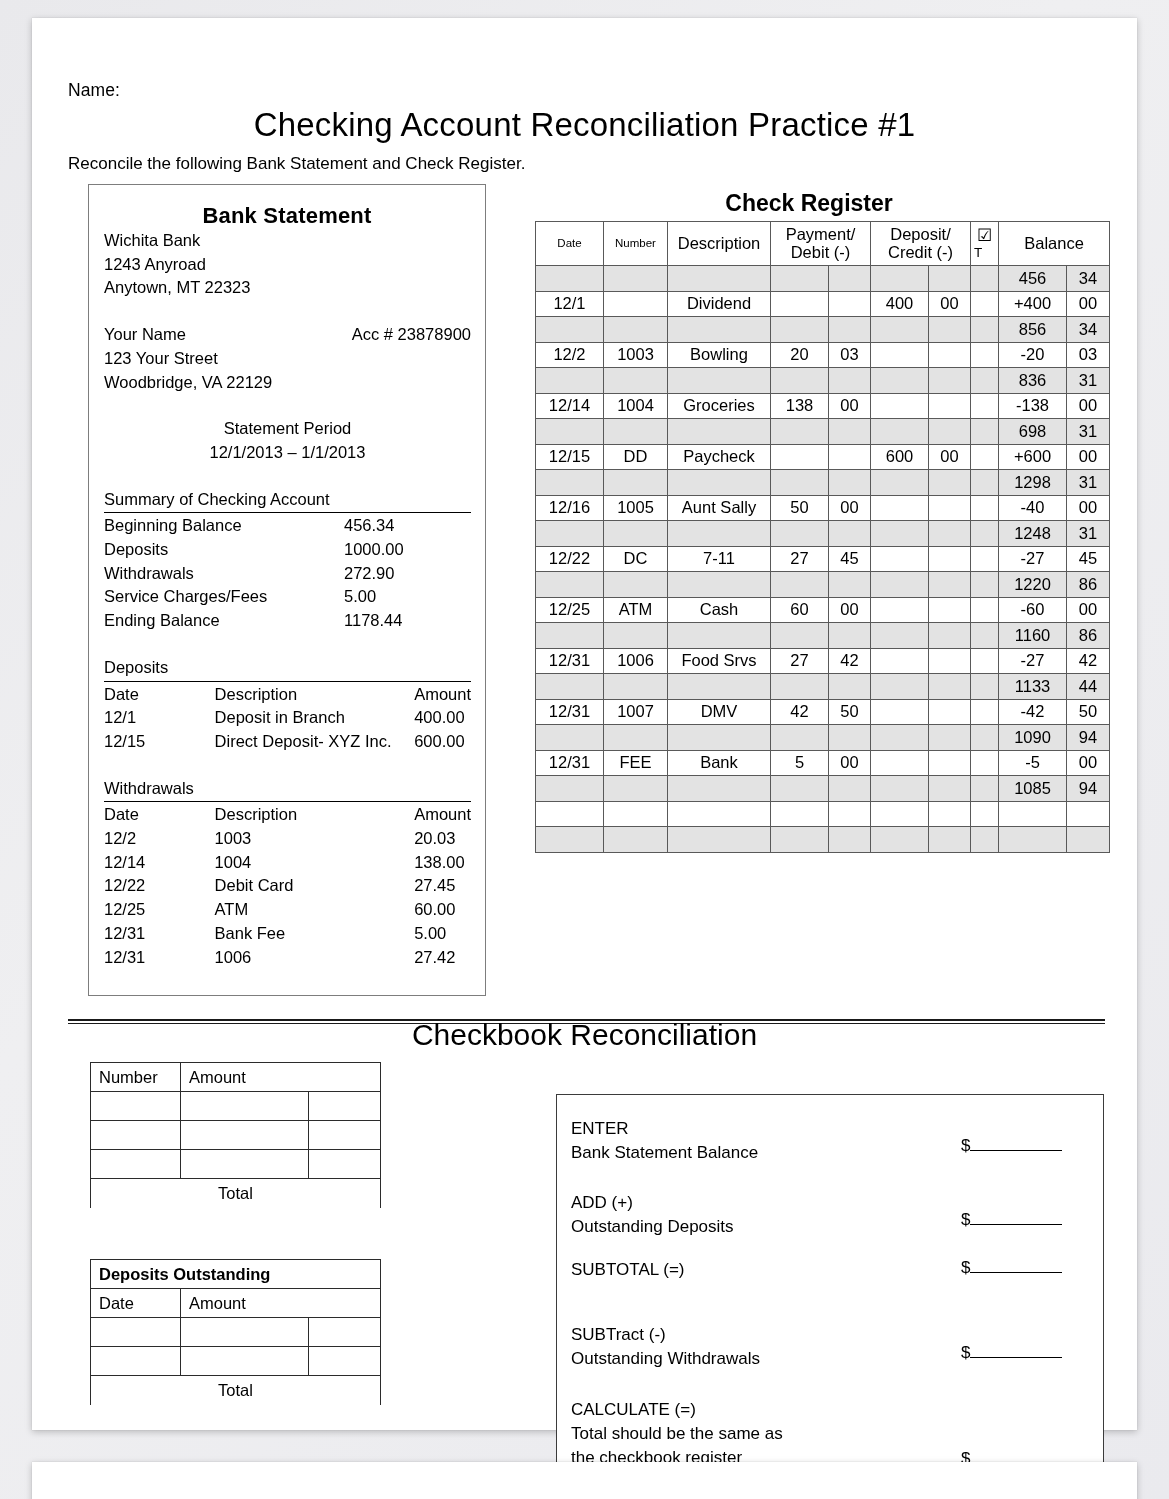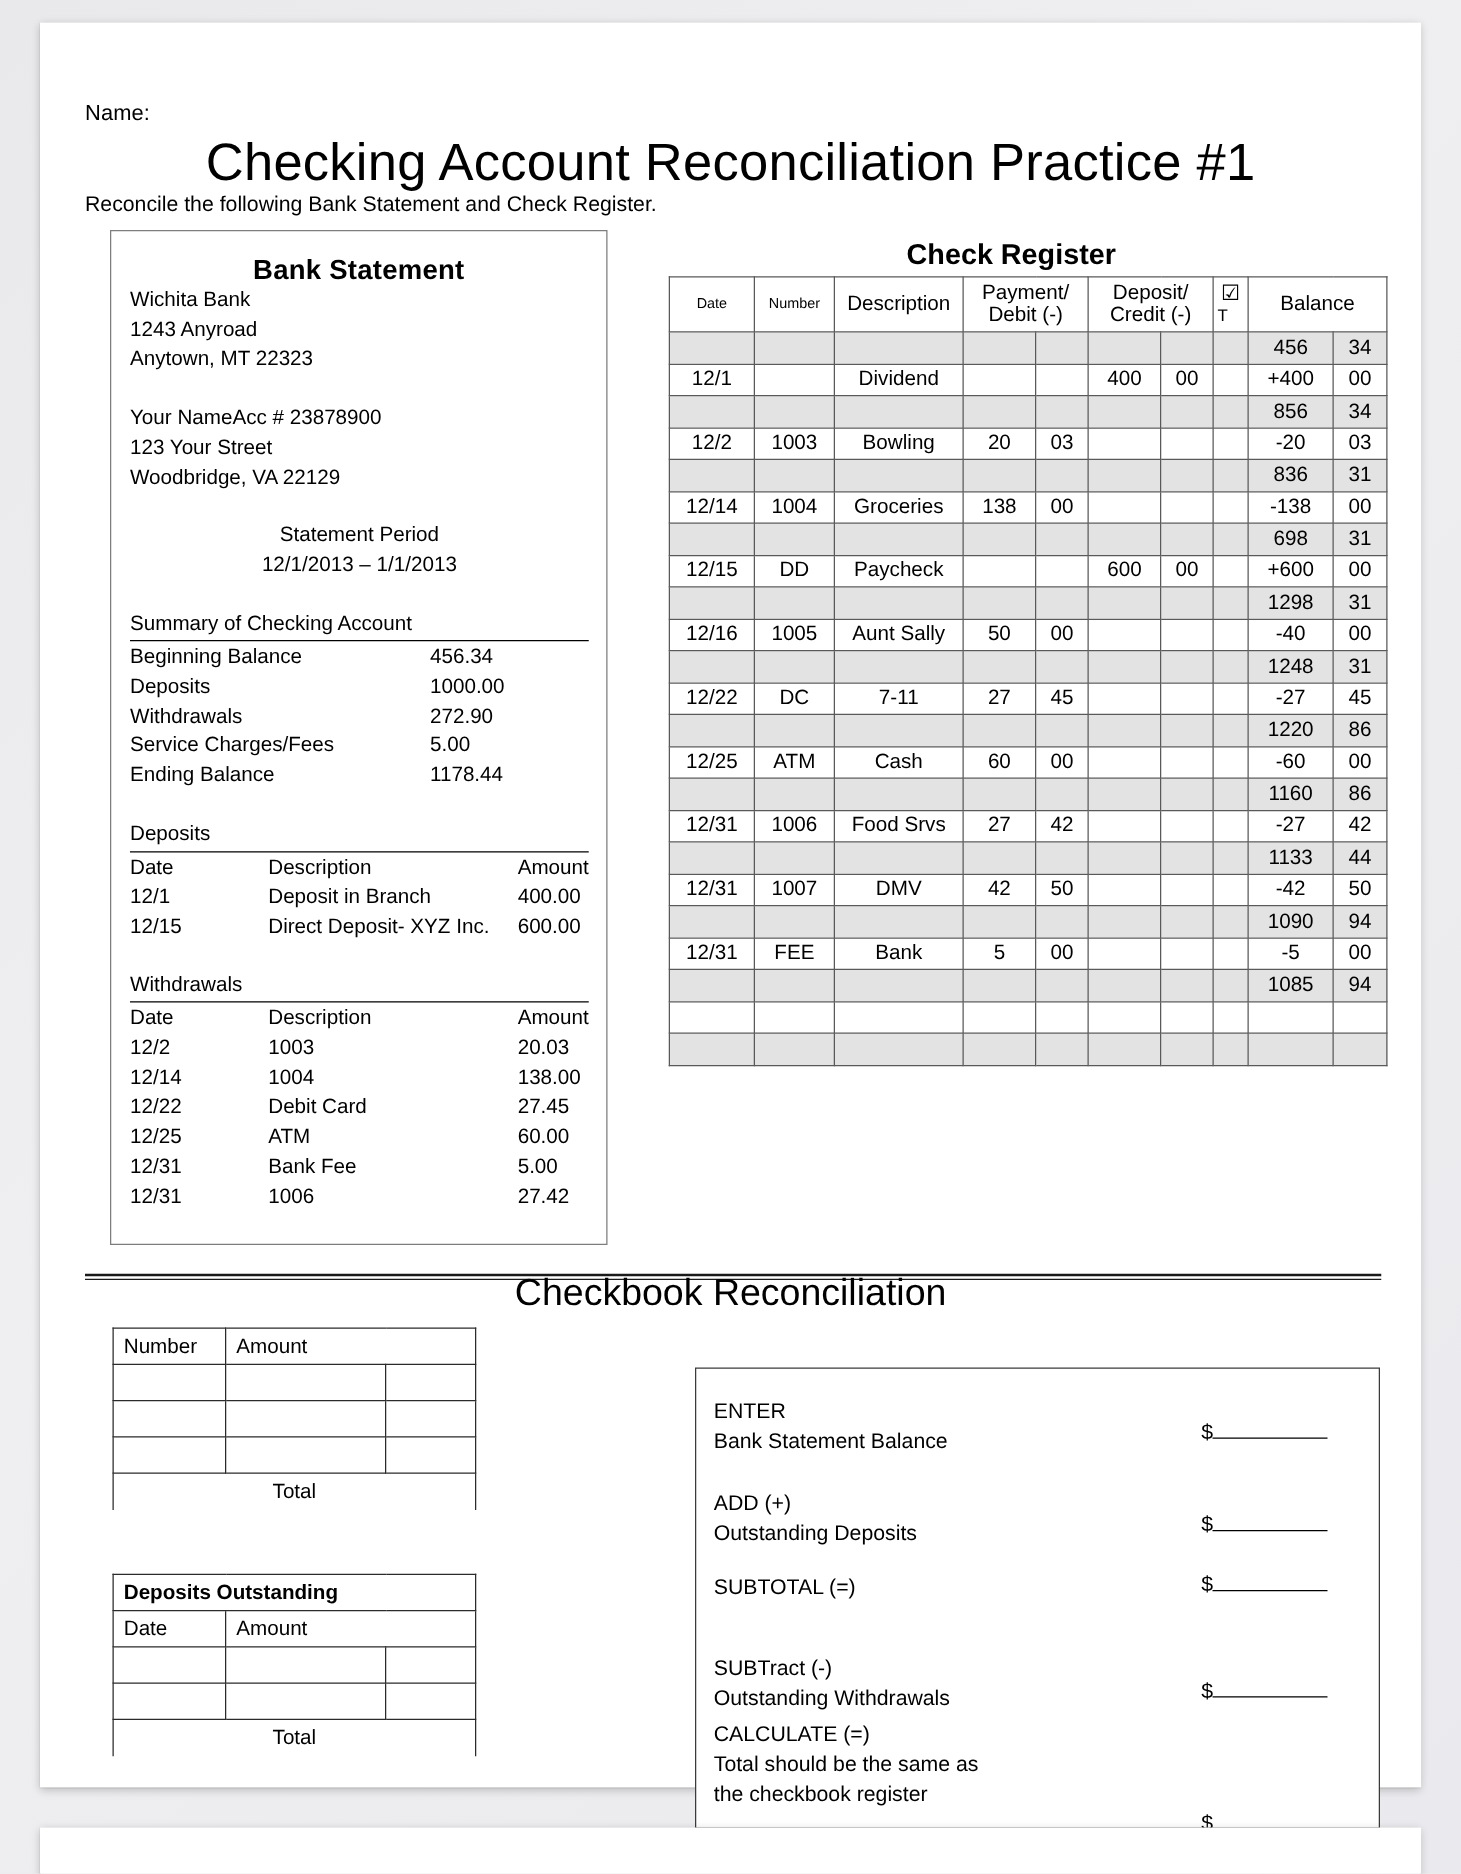--- a/index.html
+++ b/index.html
@@ -24,41 +24,41 @@
 
   .doc { position: relative; width: 100%; height: 100%; color: #000; }
 
   
   .name-line {
     position: absolute; left: 36px; top: 62px;
     font-size: 17.5px; letter-spacing: .1px;
   }
   .main-title {
     position: absolute; left: 0; top: 88px; width: 100%;
-    text-align: center; font-size: 42px; font-weight: 400;
+    text-align: center; font-size: 33px; font-weight: 400;
     letter-spacing: .2px;
   }
   .subtitle {
     position: absolute; left: 36px; top: 136px;
     font-size: 17px;
   }
 
   
   #bank-panel {
     position: absolute; left: 56px; top: 166px;
     width: 398px; height: 812px;
     border: 1.3px solid #7d7d7d;
     background: #fff;
   }
   .bs-title {
     text-align: center; font-size: 22px; font-weight: bold;
     margin-top: 18px; letter-spacing: .2px;
   }
   .bs-body { padding: 0 14px 0 15px; font-size: 16.5px; line-height: 23.7px; }
-  .bs-row-2col { display: flex; }
+  .bs-row-2col { display: flex; justify-content: space-between; }
   .bs-gap { height: 23px; }
   .bs-center { text-align: center; }
   .bs-section-head {
     font-size: 16.5px;
     border-bottom: 1.4px solid #000;
     display: block;
     width: 100%;
     padding-bottom: 1px;
     margin-bottom: 1px;
   }
@@ -681,21 +681,21 @@
           <div class="money-line" style="left: 404px; top: 115px;"><span>$</span><span class="blank"></span></div>
           <div class="enter-group" style="top: 163px;">
             <div>SUBTOTAL (=)</div>
           </div>
           <div class="money-line" style="left: 404px; top: 163px;"><span>$</span><span class="blank"></span></div>
           <div class="enter-group" style="top: 228px;">
             <div>SUBTract (-)</div>
             <div>Outstanding Withdrawals</div>
           </div>
           <div class="money-line" style="left: 404px; top: 248px;"><span>$</span><span class="blank"></span></div>
-          <div class="enter-group" style="top: 281px;">
+          <div class="enter-group" style="top: 303px;">
             <div>CALCULATE (=)</div>
             <div>Total should be the same as</div>
             <div>the checkbook register</div>
           </div>
           <div class="money-line" style="left: 404px; top: 354px;"><span>$</span><span class="blank"></span></div>
         </div>
 
    </div>
   </div>
 

